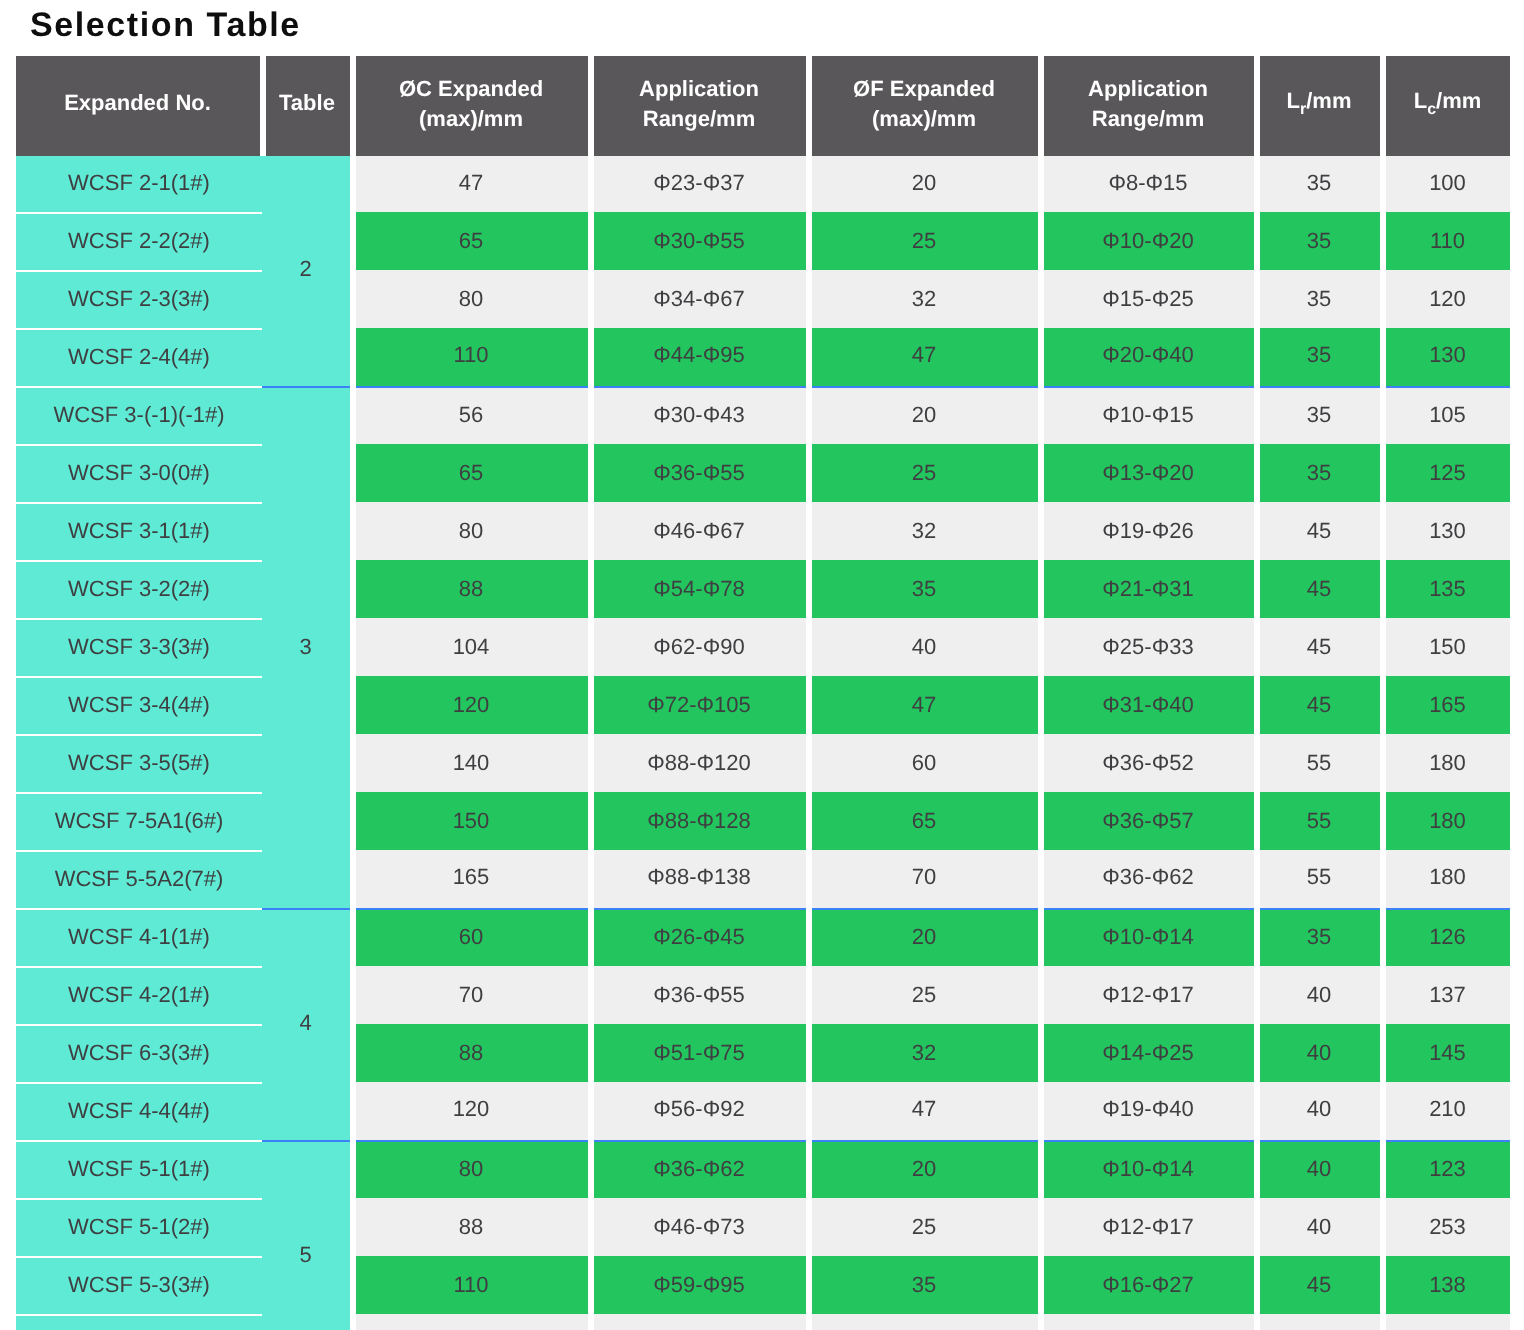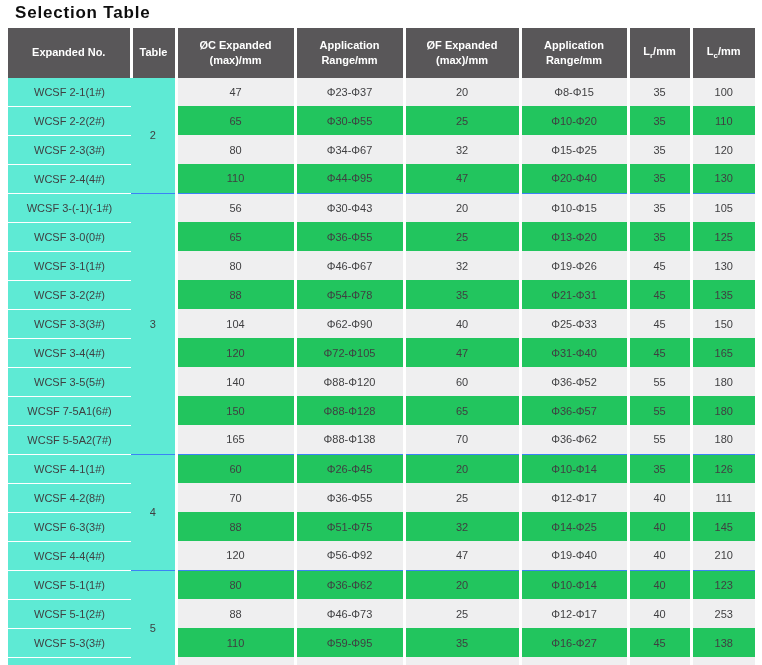--- a/index.html
+++ b/index.html
@@ -211,27 +211,27 @@
           <td class="product">WCSF 4-1(1#)</td>
           <td class="cores" rowspan="4">4</td>
           <td class="data">60</td>
           <td class="data">Φ26-Φ45</td>
           <td class="data">20</td>
           <td class="data">Φ10-Φ14</td>
           <td class="data">35</td>
           <td class="data">126</td>
         </tr>
         <tr class="odd">
-          <td class="product">WCSF 4-2(8#)</td>
+          <td class="product">WCSF 4-2(1#)</td>
           <td class="data">70</td>
           <td class="data">Φ36-Φ55</td>
           <td class="data">25</td>
           <td class="data">Φ12-Φ17</td>
           <td class="data">40</td>
-          <td class="data">111</td>
+          <td class="data">137</td>
         </tr>
         <tr class="even">
           <td class="product">WCSF 6-3(3#)</td>
           <td class="data">88</td>
           <td class="data">Φ51-Φ75</td>
           <td class="data">32</td>
           <td class="data">Φ14-Φ25</td>
           <td class="data">40</td>
           <td class="data">145</td>
         </tr>

